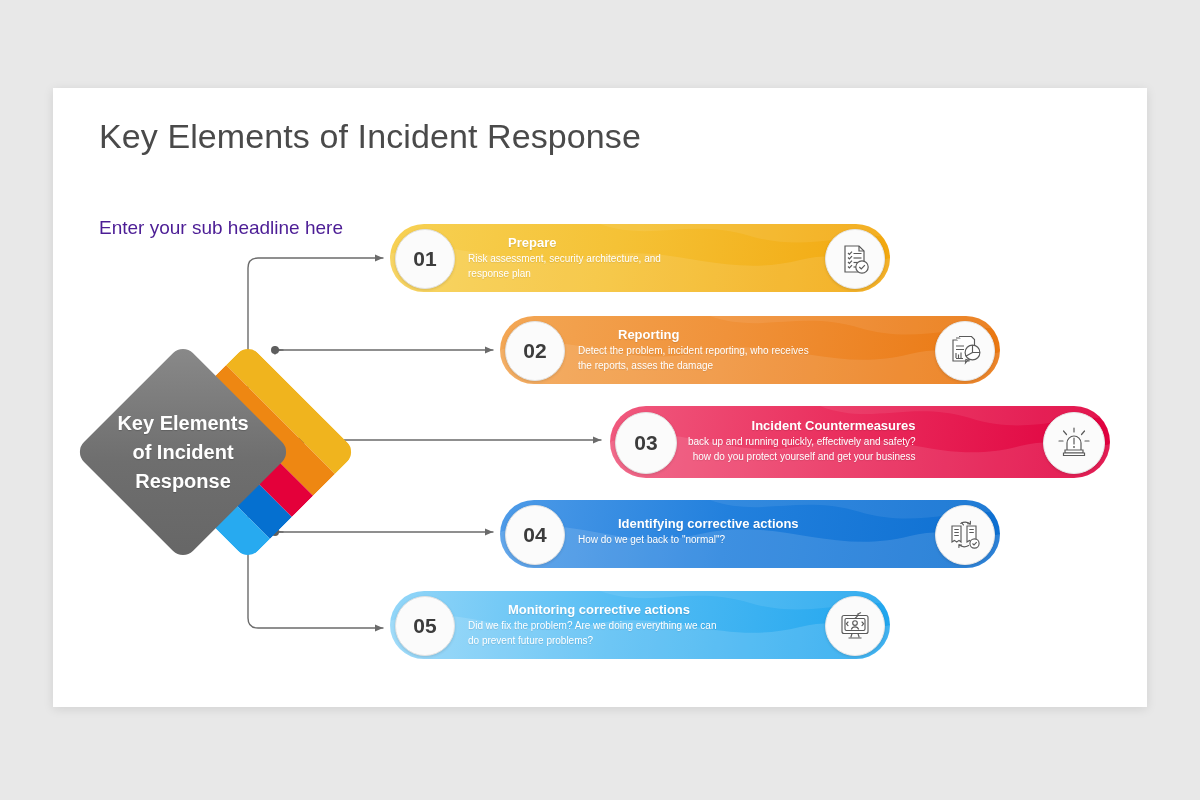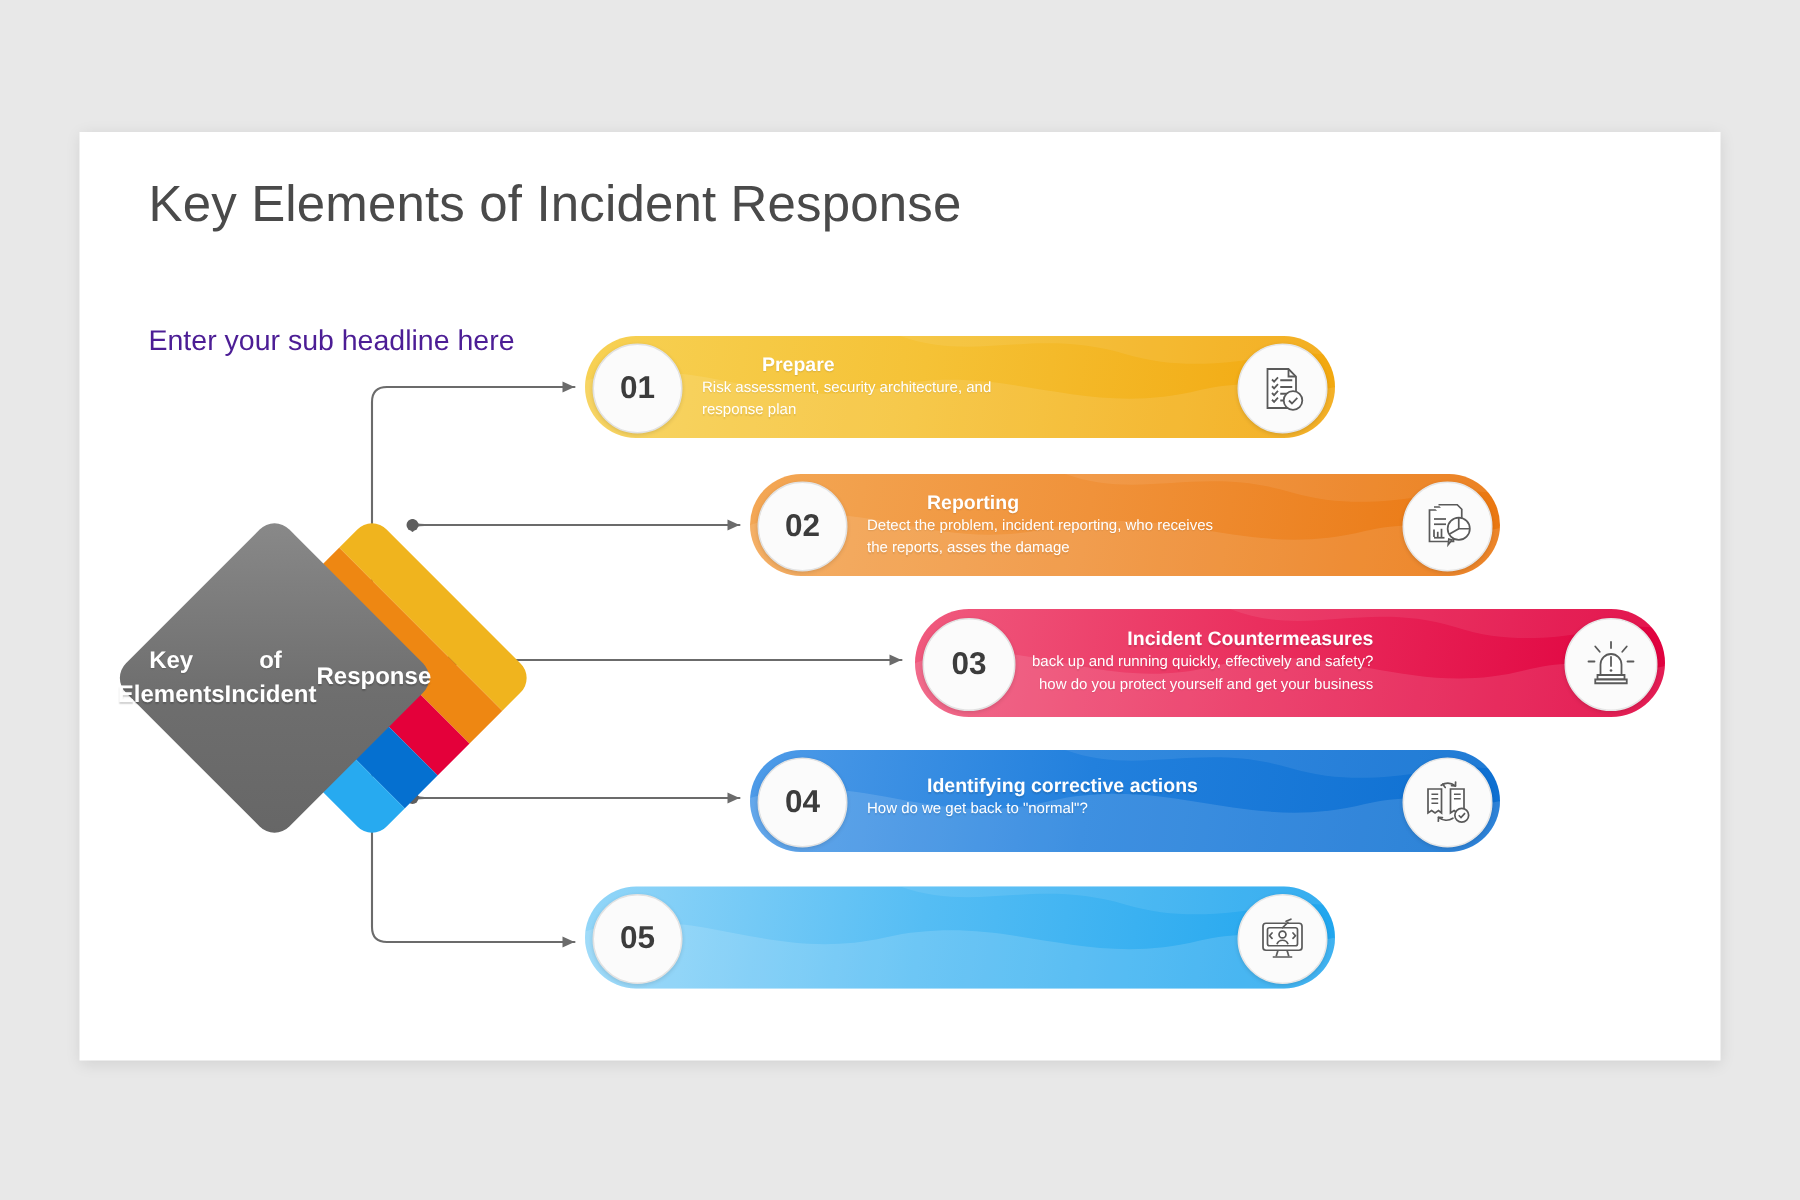--- a/index.html
+++ b/index.html
@@ -83,24 +83,25 @@
     border-radius: 14px;
     background: linear-gradient(135deg, #8a8a8a 0%, #6e6e6e 55%, #666666 100%);
   }
   #diamond-label {
     position: absolute;
     left: 3px;
     top: 22px;
     width: 154px;
     height: 154px;
     display: flex;
+    flex-direction: column;
     align-items: center;
     justify-content: center;
     color: #ffffff;
-    font-size: 16px;
+    font-size: 20px;
     font-weight: bold;
     line-height: 1.45;
     text-align: center;
     text-shadow: 0 1px 1px rgba(0,0,0,0.18);
   }
 
   
   #connectors {
     position: absolute;
     left: 0;
@@ -353,20 +354,25 @@
         </svg>
       </div>
     </div>
 
     <div class="pill" style="left:337px; top:503px; width:500px; background:linear-gradient(100deg,#93D6F8 0%,#55BDF4 45%,#1FA5EE 100%);">
       <svg class="pill-waves" viewBox="0 0 500 68" preserveAspectRatio="none">
         <path d="M0,30 C70,8 120,52 200,34 C280,16 330,56 410,36 C450,26 480,40 500,34 L500,68 L0,68 Z" fill="#ffffff" opacity="0.14"></path>
         <path d="M210,0 C260,18 300,-6 360,12 C420,30 470,4 500,14 L500,0 Z" fill="#ffffff" opacity="0.09"></path>
       </svg>
       <div class="pill-badge">05</div>
+      <div class="pill-text">
+        <div class="pill-title">Monitoring corrective actions</div>
+        <div class="pill-desc">Did we fix the problem? Are we doing everything we can</div>
+        <div class="pill-desc">do prevent future problems?</div>
+      </div>
       <div class="pill-icon">
         <svg width="34" height="34" viewBox="0 0 34 34" fill="none" stroke="#5a5a5a" stroke-width="1.15">
           <rect x="4" y="6.5" width="26" height="18" rx="2" fill="#fff"></rect>
           <rect x="7" y="9.5" width="20" height="12" rx="1.4" fill="#fff"></rect>
           <circle cx="17" cy="14" r="2.3" fill="#fff"></circle>
           <path d="M13.3 20.5 a3.9 3.9 0 0 1 7.4 0"></path>
           <path d="M10 13 l-1.6 1.8 l1.6 1.8" stroke-linecap="round"></path>
           <path d="M24 13 l1.6 1.8 l-1.6 1.8" stroke-linecap="round"></path>
           <path d="M17 9.5 l3.6 -3.6" stroke-linecap="round"></path>
           <path d="M19.4 5.2 l3.2 -1.4" stroke-linecap="round"></path>

